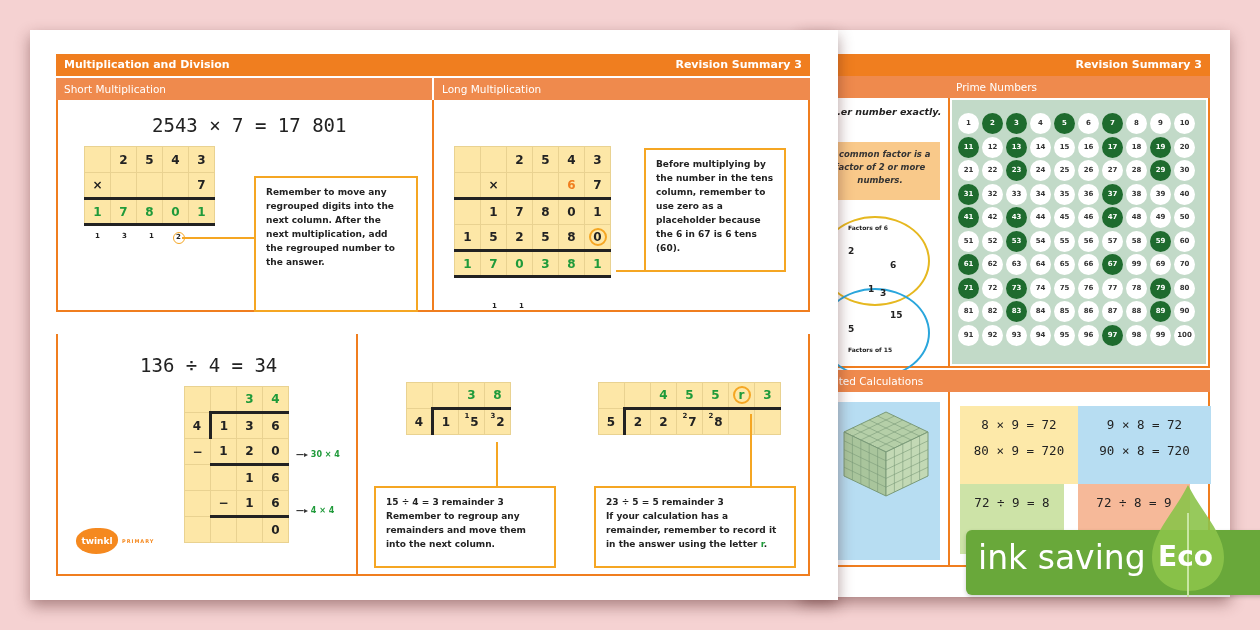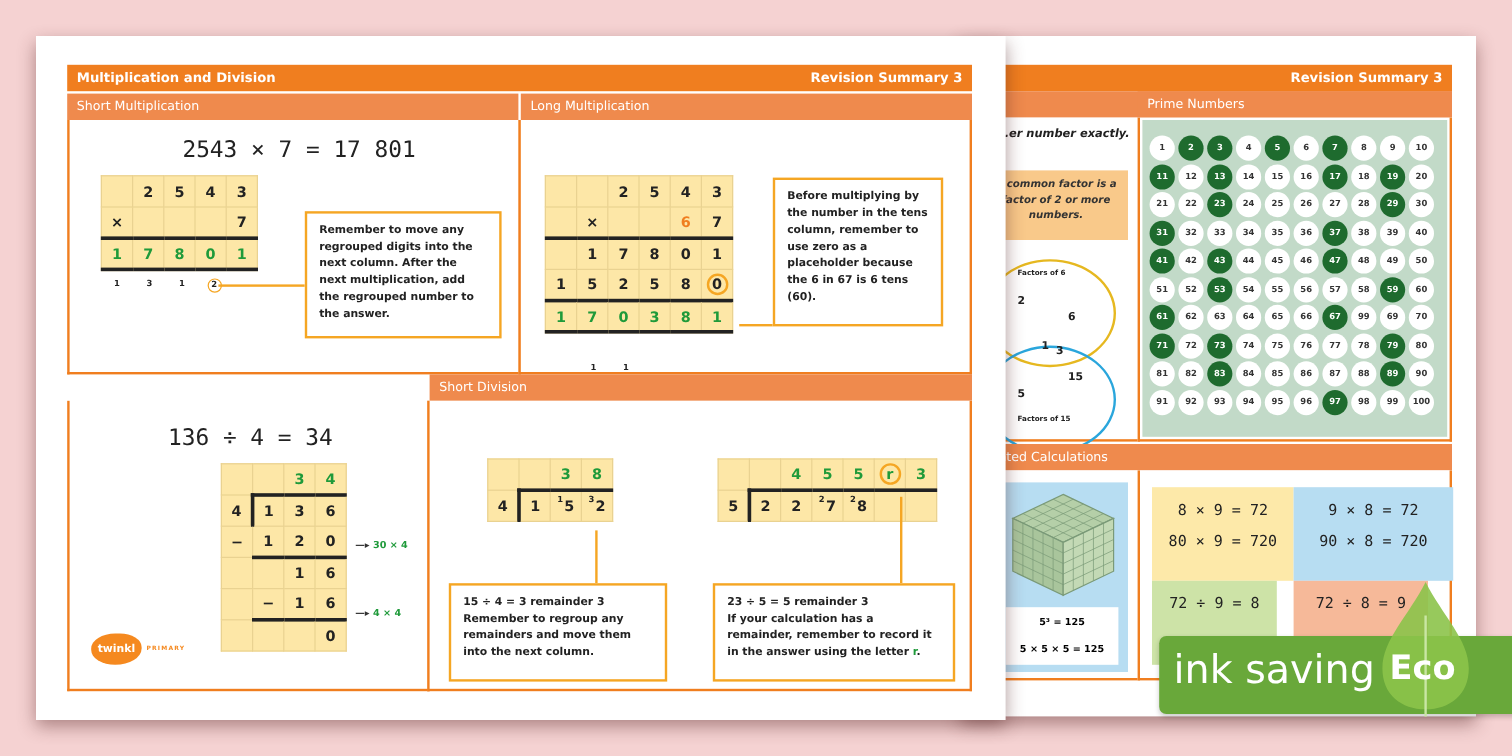--- a/index.html
+++ b/index.html
@@ -222,24 +222,20 @@
           <line x1="12.4" y1="20" x2="54.4" y2="40"></line>
             <line x1="20.8" y1="16" x2="62.8" y2="36"></line>
             <line x1="29.2" y1="12" x2="71.2" y2="32"></line>
             <line x1="37.6" y1="8" x2="79.6" y2="28"></line>
           <line x1="54.4" y1="8" x2="12.4" y2="28"></line>
             <line x1="62.8" y1="12" x2="20.8" y2="32"></line>
             <line x1="71.2" y1="16" x2="29.2" y2="36"></line>
             <line x1="79.6" y1="20" x2="37.6" y2="40"></line>
         </g>
       </svg>
-      <div style="position:absolute; left:8px; top:104px; width:94px; height:48px; background:#fff; font-size:8px; font-weight:bold; text-align:center; line-height:22px; padding-top:2px;">
-        <div>5³ = 125</div>
-        <div>5 × 5 × 5 = 125</div>
-      </div>
     </div>
   </div>
   <div class="panel" style="left:148px; top:362px; width:262px; height:175px;">
     <div class="rc-cell" style="left:10px; top:14px; width:118px; height:78px; background:#fde9a9;">
       <div>8 × 9 = 72</div>
       <div>80 × 9 = 720</div>
     </div>
     <div class="rc-cell" style="left:128px; top:14px; width:133px; height:78px; background:#b7ddf2;">
       <div>9 × 8 = 72</div>
       <div>90 × 8 = 720</div>
@@ -289,21 +285,21 @@
       </tr>
     </tbody>
       </table>
     <div class="carries" style="left:26px; top:132px;">
       <span>1</span>
       <span>3</span>
       <span>1</span>
       <span><span class="circle" style="width:12px;height:12px;line-height:9px;font-size:7px;border-width:1.5px;">2</span></span>
     </div>
     <div class="connector-h" style="left:124px; top:137px; width:72px;"></div>
-    <div class="note" style="left:196px; top:76px; width:164px; height:106px;">Remember to move any regrouped digits into the next column. After the next multiplication, add the regrouped number to the answer.</div>
+    <div class="note" style="left:196px; top:76px; width:164px; height:136px;">Remember to move any regrouped digits into the next column. After the next multiplication, add the regrouped number to the answer.</div>
   </div>
 
   <div class="secbar" style="left:404px; top:48px; width:376px;">
     <span>Long Multiplication</span>
   </div>
   <div class="panel" style="left:402px; top:70px; width:378px; height:212px; border-left:2px solid #f07e1f;">
     <table class="grid" style="left:20px; top:46px;">
       <tbody>
           <tr>
         <td></td>
@@ -400,23 +396,20 @@
       </table>
     <div class="side-ann" style="left:238px; top:116px;"><span class="arr">—▸ </span><span>30 × 4</span></div>
     <div class="side-ann" style="left:238px; top:172px;"><span class="arr">—▸ </span><span>4 × 4</span></div>
   </div>
 
   <div class="twinkl">
     <div class="blob">twinkl</div>
     <div class="tag">PRIMARY</div>
   </div>
 
-  <div class="secbar" style="left:328px; top:282px; width:452px;">
-    <span>Short Division</span>
-  </div>
   <div class="panel" style="left:326px; top:304px; width:454px; height:242px; border-left:2px solid #f07e1f;">
     <table class="grid" style="left:48px; top:48px;">
       <tbody>
           <tr>
         <td></td>
         <td></td>
         <td class="g">3</td>
         <td class="g">8</td>
       </tr>
       <tr>

